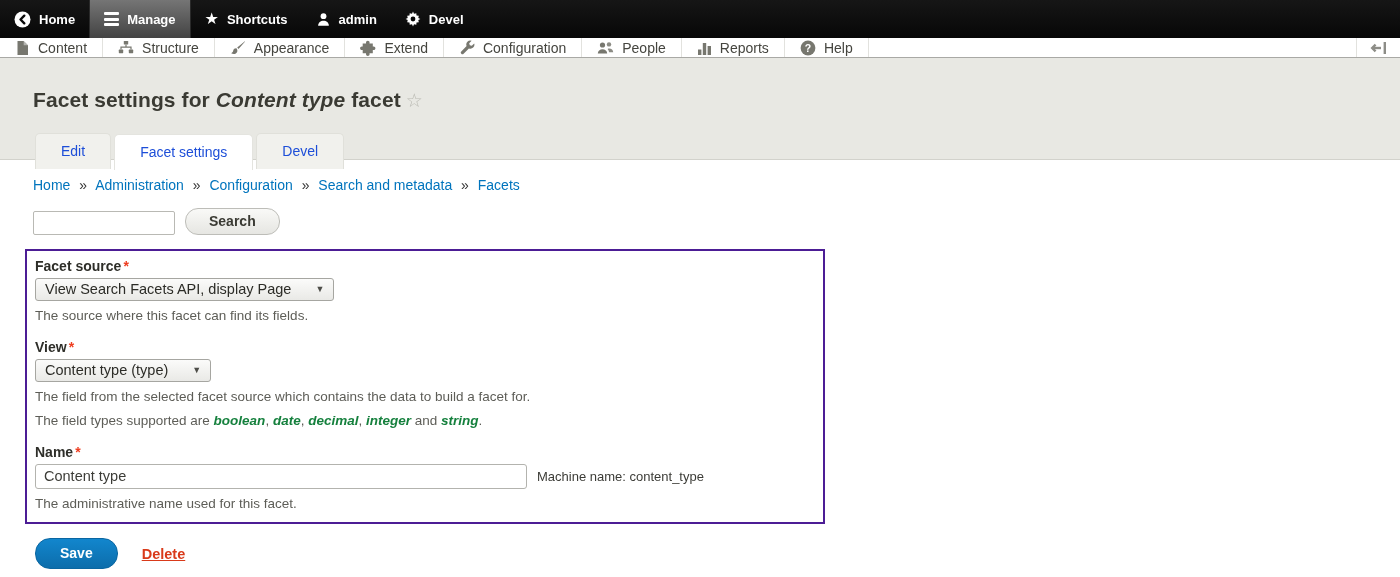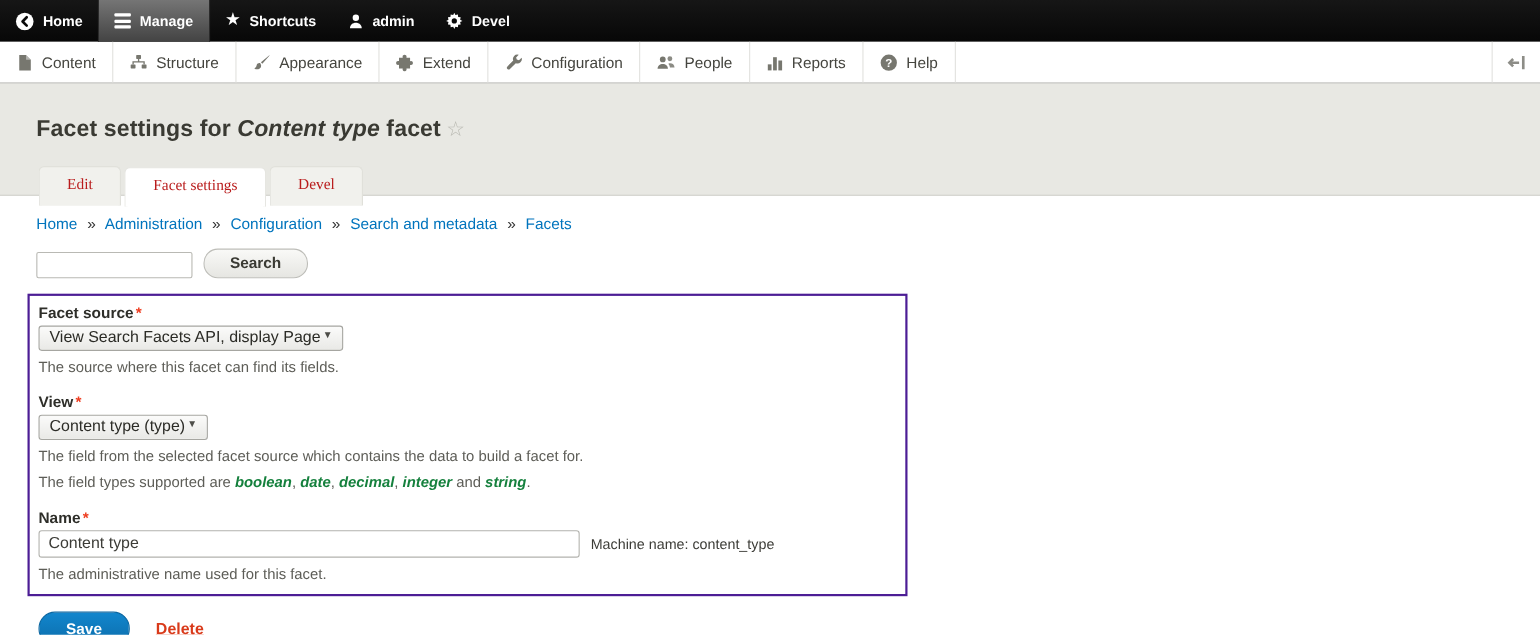--- a/index.html
+++ b/index.html
@@ -22,21 +22,21 @@
   }
   .tb1-item svg { display: block; }
 
   .icon-back-circle { width: 17px; height: 17px; }
   .hamburger { width: 15px; display: flex; flex-direction: column; gap: 2.5px; }
   .hamburger span { display: block; height: 3px; background: #fff; border-radius: 1px; }
   .glyph-star { font-size: 16px; line-height: 1; font-weight: normal; }
 
   
   .toolbar-menu {
-    height: 38px; background: #fff; border-bottom: 1px solid #a9a9a5;
+    height: 20px; background: #fff; border-bottom: 1px solid #a9a9a5;
     display: flex; align-items: stretch; font-size: 14px; color: #45453f;
   }
   .tb2-item {
     display: flex; align-items: center; gap: 8px;
     padding: 0 15px; border-right: 1px solid #e2e2de; cursor: pointer;
     white-space: nowrap;
   }
   .tb2-item svg { display: block; color: #77776f; }
   .tb2-spacer { flex: 1; }
   .tb2-collapse {
@@ -53,23 +53,22 @@
     margin-left: 33px; font-size: 21px; font-weight: bold; color: #3a3a33;
     letter-spacing: 0.1px;
   }
   .page-title .em { font-style: italic; }
   .fav-star { color: #b9b9b2; font-weight: normal; font-size: 19px; margin-left: 5px; cursor: pointer; }
 
   .tabs { display: flex; margin: 21px 0 0 35px; }
   .tab {
     padding: 9px 25px 10px; margin-right: 3px;
     background: #f1f1ed; border: 1px solid #e0e0da; border-bottom: none;
-    border-radius: 5px 5px 0 0; color: #b91c1c; font-size: 14px; cursor: pointer;
+    border-radius: 5px 5px 0 0; color: #1d4ed8; font-size: 14px; cursor: pointer;
     position: relative;
-    font-family: Liberation Serif, serif;
   }
   .tab.active { background: #fff; border-color: #e4e4df; top: 1px; }
 
   
   .breadcrumb { margin: 17px 0 0 33px; font-size: 14px; color: #333; }
   .breadcrumb a { color: #0074bd; text-decoration: none; cursor: pointer; }
   .crumb-sep { margin: 0 5px; color: #333; }
 
   .search-form { margin: 15px 0 0 33px; display: flex; align-items: flex-end; gap: 10px; }
   .search-input {
@@ -87,21 +86,21 @@
   .facet-box {
     margin: 14px 0 0 25px; width: 800px;
     border: 2px solid #4c1d95; background: #fff;
     padding: 7px 8px 3px;
   }
   .form-item { margin-bottom: 13px; }
   .form-item:last-child { margin-bottom: 6px; }
   .form-label { font-size: 14px; font-weight: bold; color: #2e2e29; margin-bottom: 4px; }
   .req { color: #ee3d20; margin-left: 2px; }
   .fake-select {
-    display: inline-flex; gap: 2px;
+    display: inline-flex; align-items: center; gap: 24px;
     padding: 2px 9px 3px; border: 1px solid #a6a6a1; border-radius: 3px;
     background: linear-gradient(#fbfbfa, #e9e9e6);
     font-size: 14.5px; color: #2c2c27; cursor: pointer;
   }
   .dd-arrow { font-size: 9px; color: #4d4d48; }
   .description { font-size: 13.5px; color: #5d5d57; margin-top: 5px; line-height: 1.45; }
   .description b { color: #15803d; font-style: italic; }
 
   .name-row { display: flex; align-items: center; gap: 10px; }
   .name-input {

